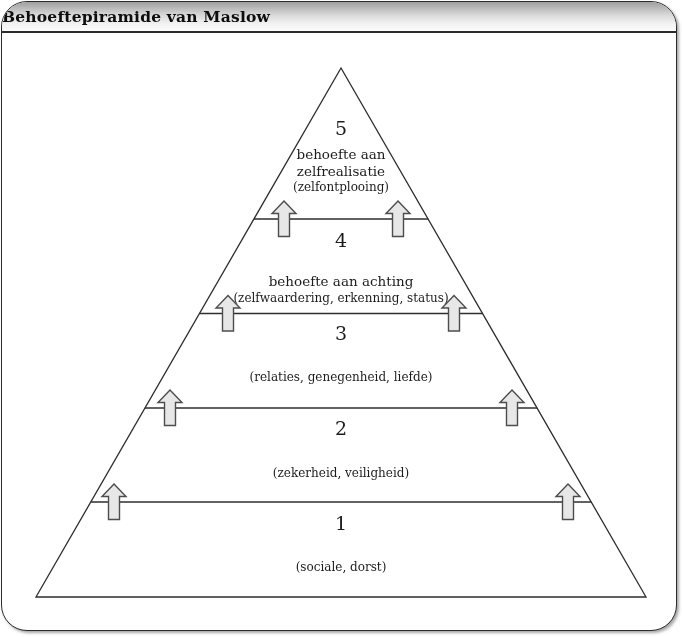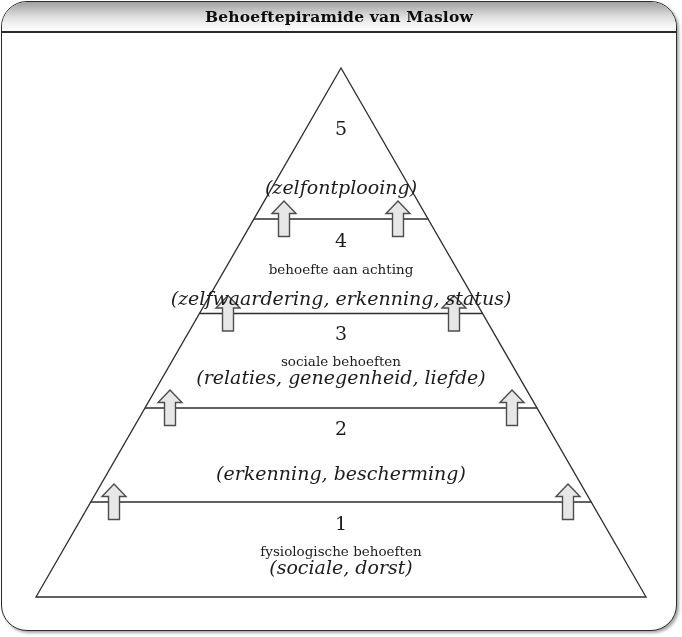--- a/index.html
+++ b/index.html
@@ -20,21 +20,20 @@
     border-radius: 26px;
     box-shadow: 2px 2px 3px rgba(0,0,0,0.35);
     overflow: hidden;
   }
   .titlebar {
     height: 29px;
     background: linear-gradient(to bottom, #9f9f9f 0%, #d9d9d9 45%, #f2f2f2 75%, #fcfcfc 100%);
     border-bottom: 2px solid #2b2b2b;
     display: flex;
     align-items: center;
-    justify-content: center;
   }
   .title {
     font-weight: bold;
     font-size: 15.5px;
     color: #0d0d0d;
     letter-spacing: 0.2px;
   }
   svg.overlay {
     position: absolute;
     left: 0; top: 0;
@@ -43,21 +42,21 @@
   .txt {
     position: absolute;
     left: 341px;
     transform: translateX(-50%);
     text-align: center;
     white-space: nowrap;
     line-height: 17px;
   }
   .lvl-num { font-size: 19px; line-height: 23px; }
   .lvl-label { font-size: 13.5px; }
-  .lvl-detail { font-size: 19px; font-style: italic; }
+  .lvl-detail { font-size: 12px; }
   .wrap2 { white-space: normal; width: 170px; }
 </style>
 </head>
 <body>
 
 <div class="stage">
 
   <div class="frame">
     <div class="titlebar">
       <span class="title">Behoeftepiramide van Maslow</span>
@@ -80,30 +79,29 @@
     <use href="#uparrow" x="398" y="219"></use>
     <use href="#uparrow" x="228" y="313.5"></use>
     <use href="#uparrow" x="454" y="313.5"></use>
     <use href="#uparrow" x="170" y="408"></use>
     <use href="#uparrow" x="512" y="408"></use>
     <use href="#uparrow" x="114" y="502"></use>
     <use href="#uparrow" x="568" y="502"></use>
   </svg>
 
   <span class="txt lvl-num" style="top:117px;">5</span>
+  <span class="txt lvl-label wrap2" style="top:146px;">behoefte aan zelfrealisatie</span>
   <span class="txt lvl-detail" style="top:179px;">(zelfontplooing)</span>
 
   <span class="txt lvl-num" style="top:229px;">4</span>
-  <span class="txt lvl-label" style="top:261px;text-align:right;">behoefte aan achting</span>
+  <span class="txt lvl-label" style="top:273px;text-align:right;">behoefte aan achting</span>
   <span class="txt lvl-detail" style="top:290px;">(zelfwaardering, erkenning, status)</span>
 
   <span class="txt lvl-num" style="top:322px;">3</span>
-  <span class="txt lvl-label" style="top:353px;">sociale behoeften</span>
   <span class="txt lvl-detail" style="top:369px;text-align:center;">(relaties, genegenheid, liefde)</span>
 
   <span class="txt lvl-num" style="top:417px;">2</span>
-  <span class="txt lvl-detail" style="top:465px;">(erkenning, bescherming)</span>
+  <span class="txt lvl-detail" style="top:465px;">(zekerheid, veiligheid)</span>
 
   <span class="txt lvl-num" style="top:512px;">1</span>
-  <span class="txt lvl-label" style="top:543px;">fysiologische behoeften</span>
   <span class="txt lvl-detail" style="top:559px;">(sociale, dorst)</span>
 
 </div>
 
 </body></html>

